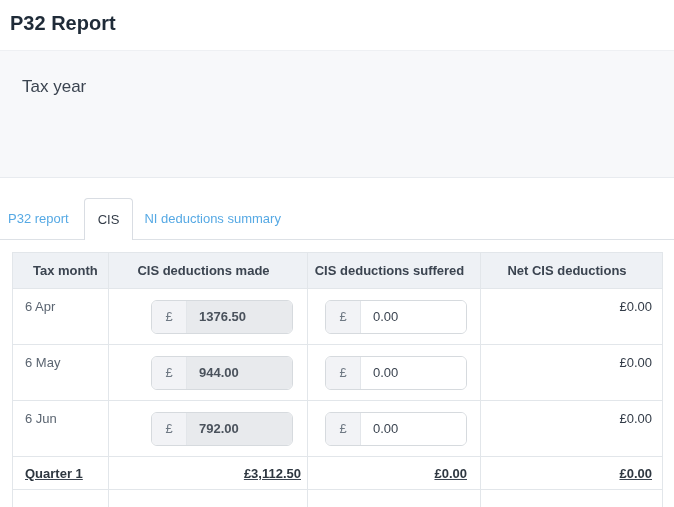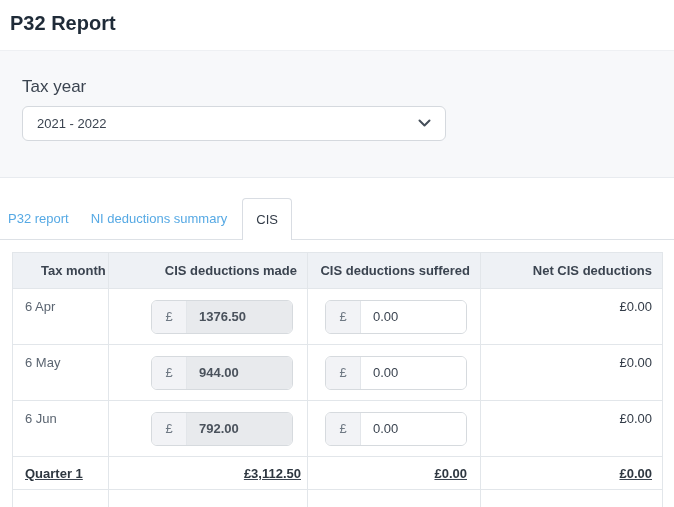--- a/index.html
+++ b/index.html
@@ -53,22 +53,22 @@
     margin: 12px 12px 0 12px; width: 650px;
     border-collapse: collapse; font-size: 13px;
     table-layout: fixed;
   }
   table.cis th, table.cis td { border: 1px solid #e2e6ea; }
   col.c-month { width: 96px; } col.c-made { width: 199px; }
   col.c-suff { width: 173px; } col.c-net { width: 182px; }
   thead th {
     background: #eef1f5; height: 36px; font-weight: bold; color: #3b4450;
   }
-  th.h-left  { text-align: left;  padding-left: 28px; }
-  th.h-right { text-align: right; padding-right: 10px; }
+  th.h-left  { text-align: left;  padding-left: 20px; }
+  th.h-right { text-align: center; padding-right: 10px; }
   tr.data-row { height: 56px; }
   td.month-cell { vertical-align: top; padding: 10px 0 0 12px; color: #5b6571; }
   td.input-cell { vertical-align: middle; text-align: right; padding-right: 14px; }
   td.input-cell.suff { padding-right: 13px; }
   td.net-cell { vertical-align: top; text-align: right; padding: 10px 10px 0 0; color: #333c48; }
   
   .money {
     display: inline-flex; width: 142px; height: 34px;
     border: 1px solid #d6dade; border-radius: 6px; overflow: hidden;
     text-align: left; vertical-align: middle;
@@ -95,34 +95,26 @@
   td.sum-right.net { padding-right: 10px; }
   tr.partial-row { height: 18px; }
 </style>
 </head>
 <body>
 
 <div class="page-title">P32 Report</div>
 
 <div class="filter-panel">
   <div class="field-label">Tax year</div>
-  <div class="select-box">
-    <span>2021 - 2022</span>
-    <span class="chev">
-      <svg width="13" height="9" viewBox="0 0 13 9">
-          <polyline points="1.5,1.5 6.5,6.5 11.5,1.5" fill="none" stroke="#454e59" stroke-width="2" stroke-linecap="round" stroke-linejoin="round"></polyline>
-        </svg>
-    </span>
-  </div>
 </div>
 
 <div class="tabbar">
   <div class="tab first">P32 report</div>
+  <div class="tab active">CIS</div>
   <div class="tab">NI deductions summary</div>
-  <div class="tab active">CIS</div>
 </div>
 
 <table class="cis">
   <colgroup>
       <col class="c-month">
       <col class="c-made">
       <col class="c-suff">
       <col class="c-net">
     </colgroup>
   <thead>

